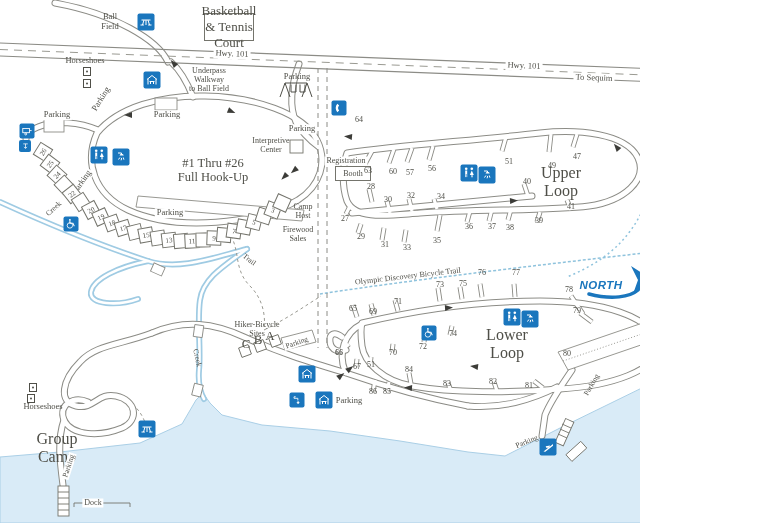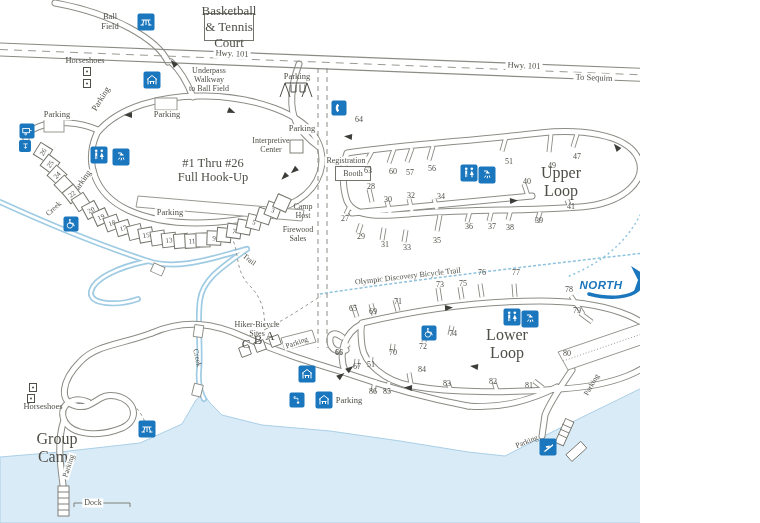--- a/index.html
+++ b/index.html
@@ -459,17 +459,17 @@
 <div class="site" style="left:453px;top:333px;">74</div>
 <div class="site" style="left:463px;top:283px;">75</div>
 <div class="site" style="left:482px;top:272px;">76</div>
 <div class="site" style="left:516px;top:272px;">77</div>
 <div class="site" style="left:569px;top:289px;">78</div>
 <div class="site" style="left:577px;top:310px;">79</div>
 <div class="site" style="left:567px;top:353px;">80</div>
 <div class="site" style="left:529px;top:385px;">81</div>
 <div class="site" style="left:493px;top:381px;">82</div>
 <div class="site" style="left:447px;top:383px;">83</div>
-<div class="site" style="left:409px;top:369px;margin-left:13px;">84</div>
+<div class="site" style="left:409px;top:369px;">84</div>
 <div class="site" style="left:387px;top:391px;">85</div>
 <div class="site" style="left:373px;top:391px;">86</div>
 
 </div>
 
 </body></html>

